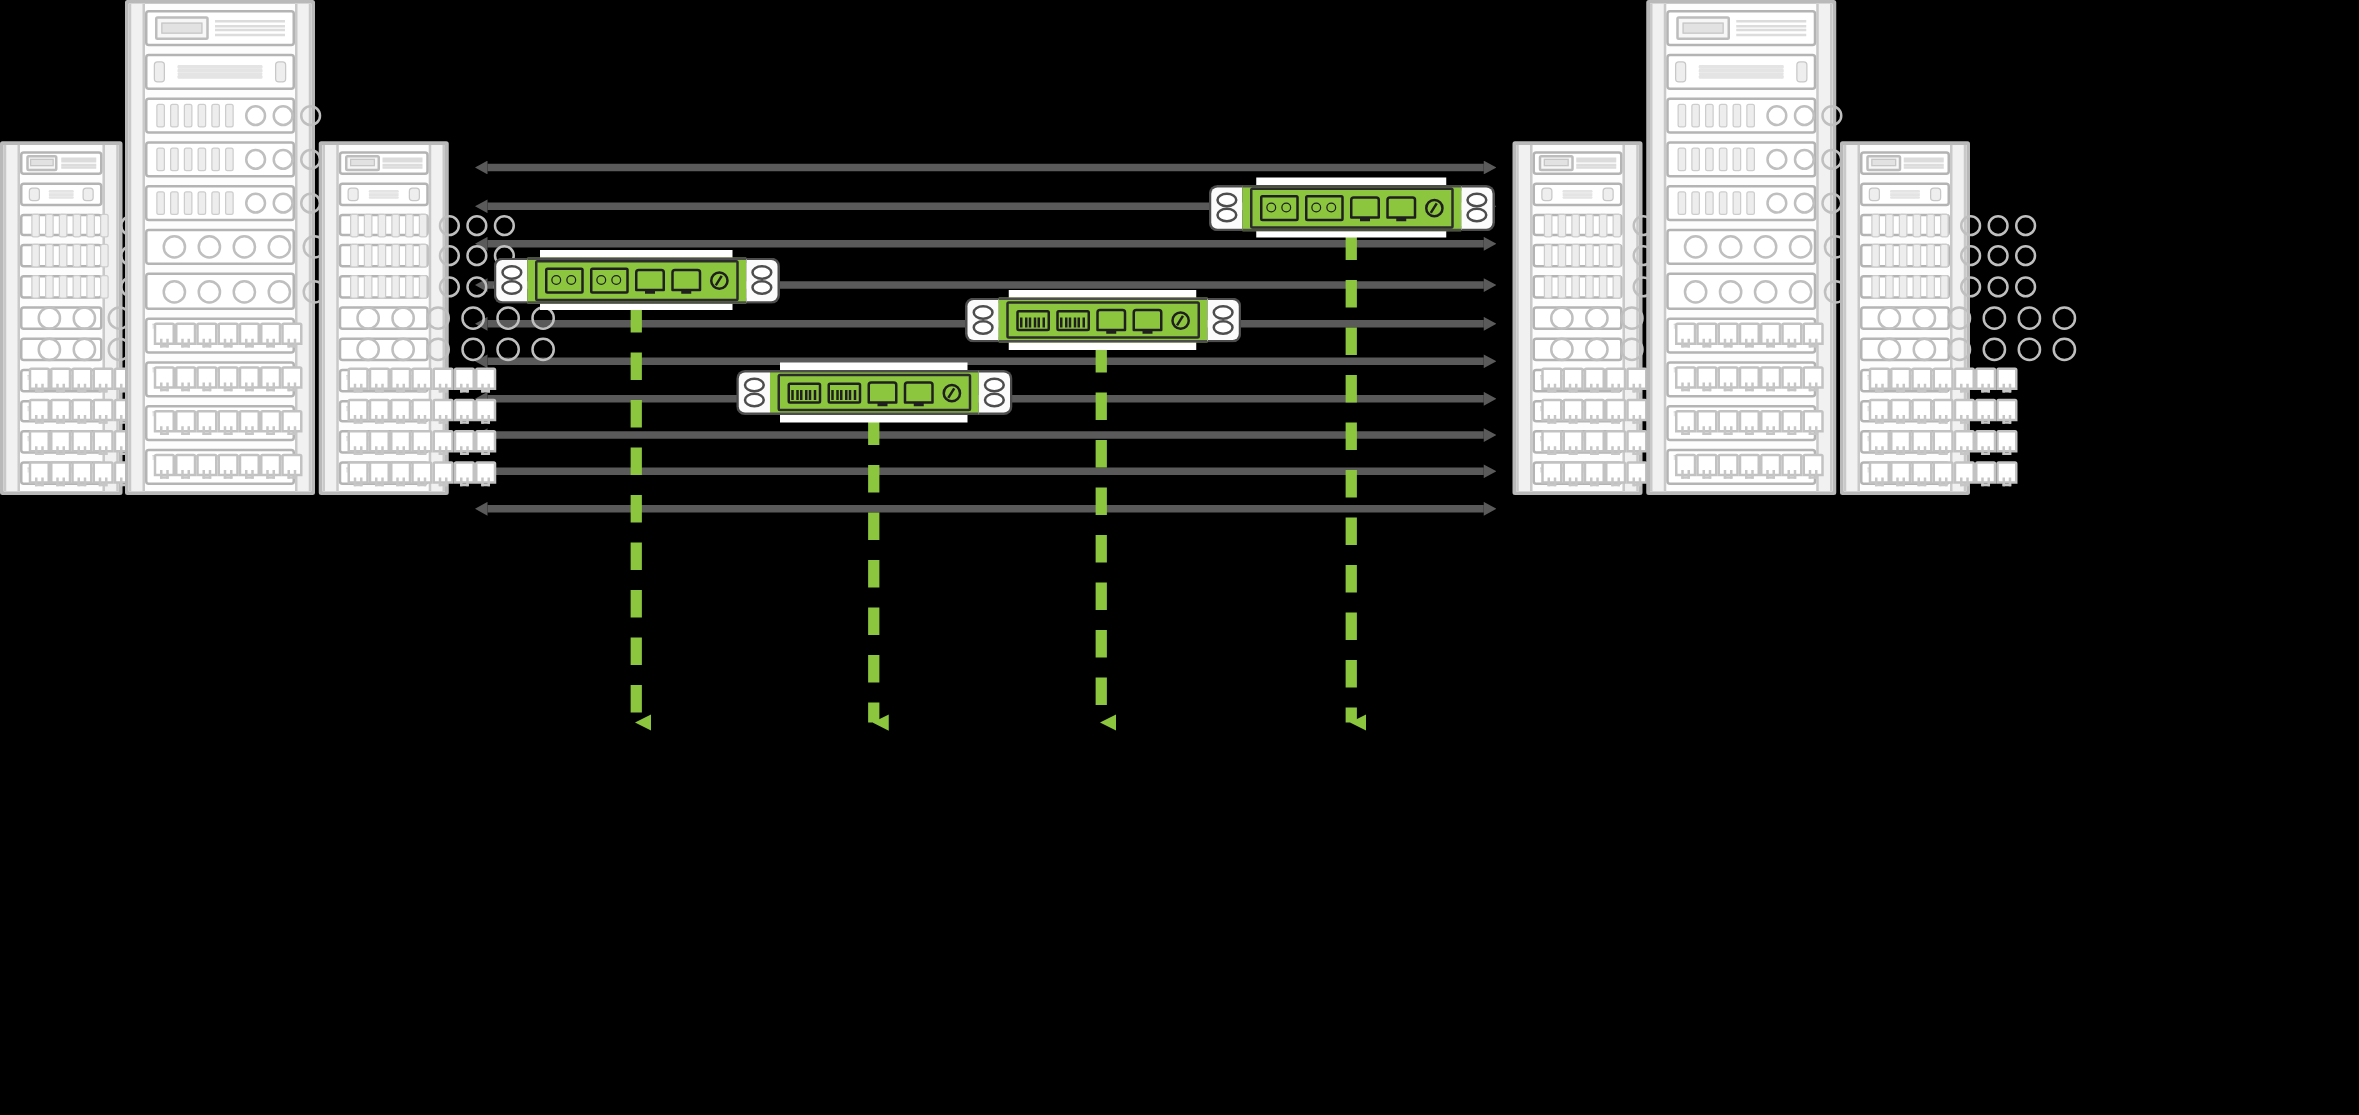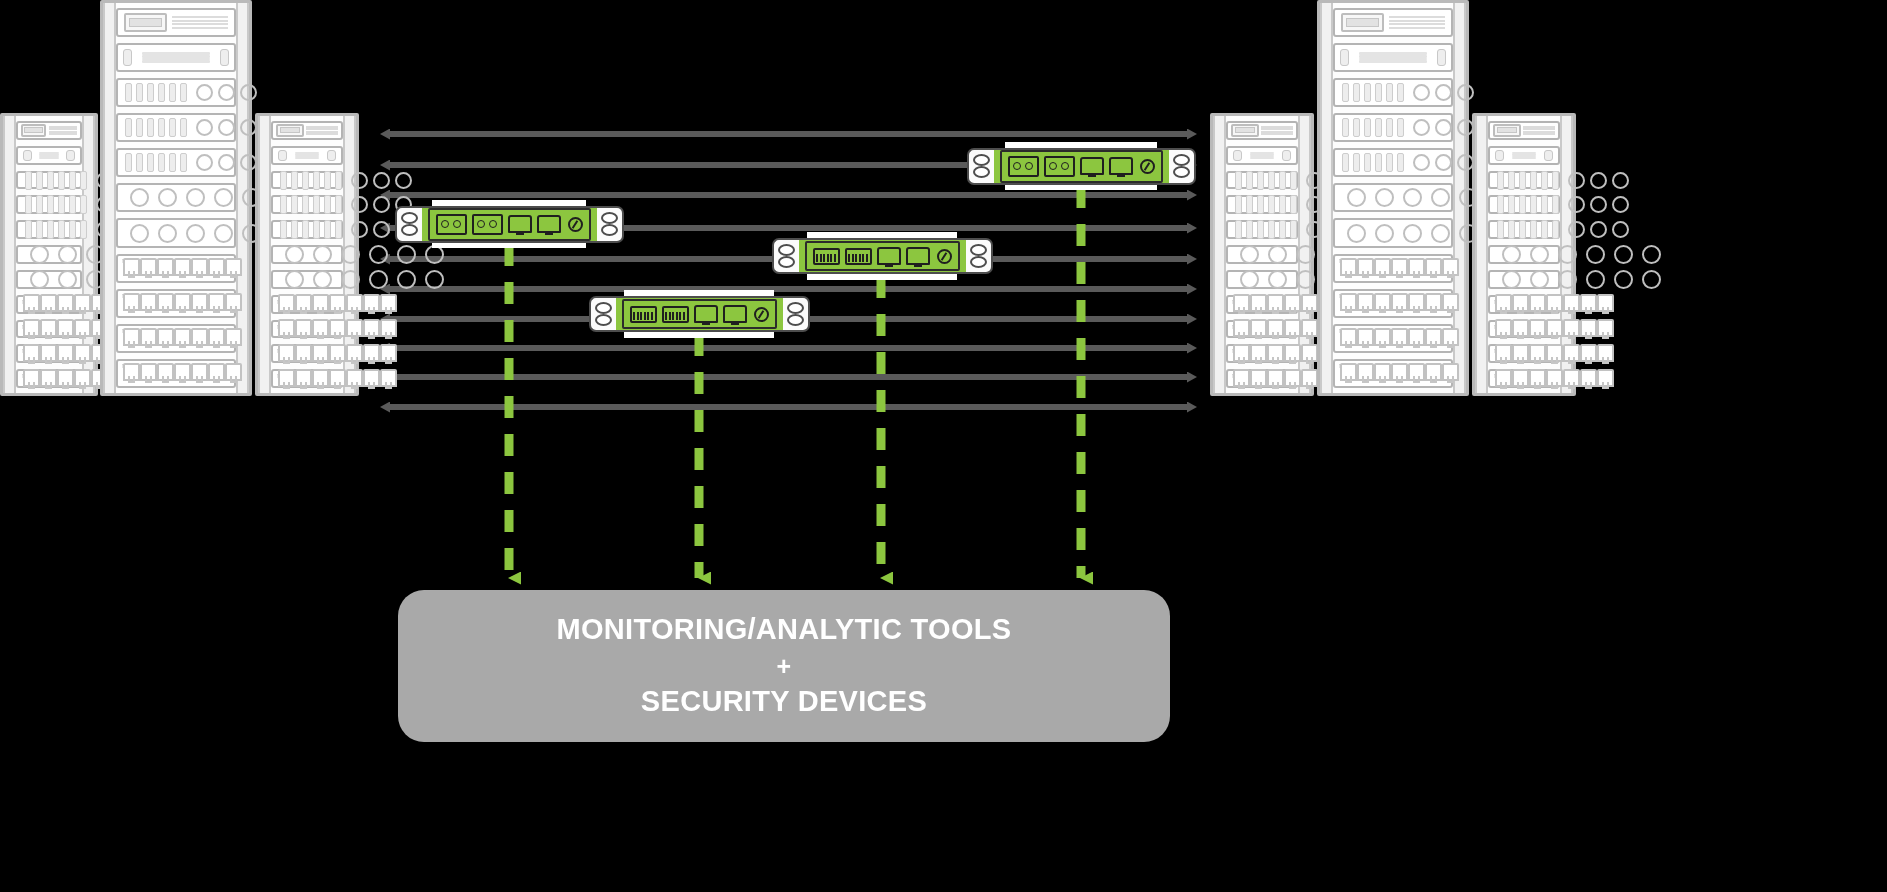--- a/index.html
+++ b/index.html
@@ -1093,19 +1093,14 @@
             </div>
           </div>
           <div class="ear r">
             <i></i>
             <i></i>
           </div>
         </div>
       </div>
     </div>
 
-  <div id="tools-box" style="left:398px;top:590px;width:772px;height:152px;">
-    <div class="l1">MONITORING/ANALYTIC TOOLS</div>
-    <div class="l2">+</div>
-    <div class="l3">SECURITY DEVICES</div>
-  </div>
 
 </div>
 
 </body></html>

